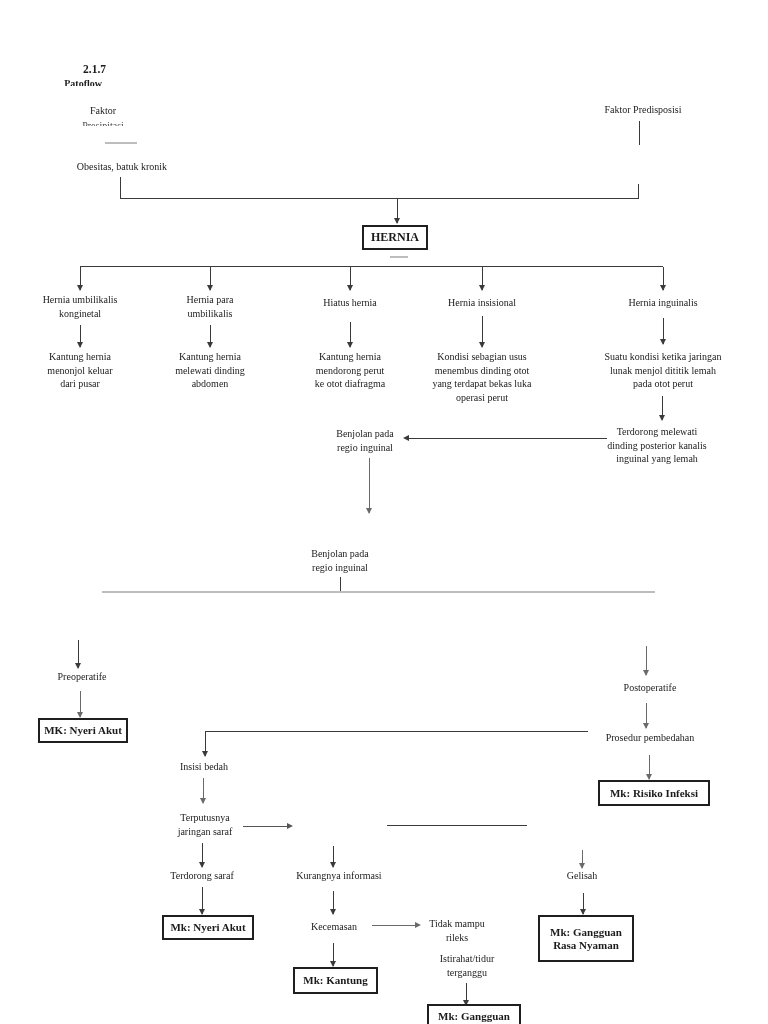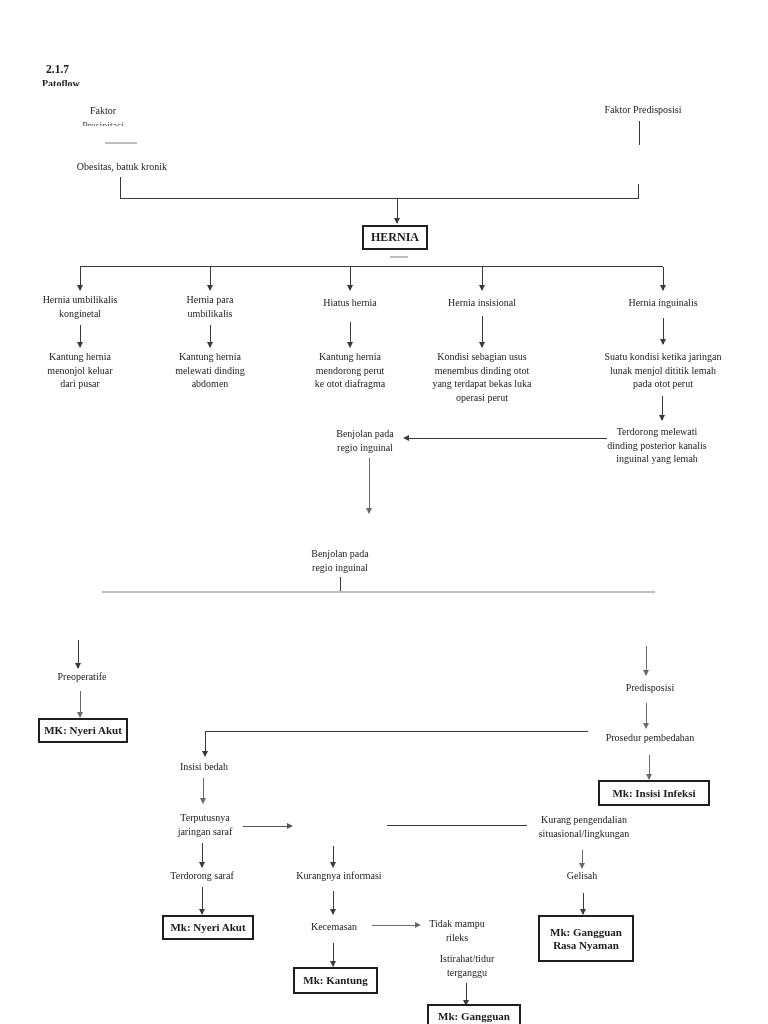--- a/index.html
+++ b/index.html
@@ -1,19 +1,19 @@
 <!DOCTYPE html>
 <html><head>
 <meta charset="utf-8">
 <style>
   html,body{margin:0;padding:0;background:#ffffff;}
   #canvas{position:relative;width:768px;height:1024px;background:#ffffff;overflow:hidden;
           font-family:"Liberation Serif",serif;color:#1b1b1b;}
   .t{position:absolute;font-size:10px;line-height:13.5px;text-align:center;white-space:pre-line;}
-  .left{text-align:left;font-family:Liberation Serif, serif;}
+  .left{text-align:right;font-family:Liberation Serif, serif;}
   .b{font-weight:bold;}
   .clip{overflow:hidden;}
   .bx{position:absolute;border:2px solid #1f1f1f;background:#fff;font-weight:bold;
       font-size:11px;line-height:13px;display:flex;align-items:center;justify-content:center;
       text-align:center;white-space:pre-line;box-sizing:border-box;}
   .hl{position:absolute;height:1px;background:#3a3a3a;}
   .vl{position:absolute;width:1px;background:#3a3a3a;}
   .ad{position:absolute;width:1px;--c:#3a3a3a;background:var(--c);}
   .ad::after{content:"";position:absolute;left:-3px;bottom:-1px;width:0;height:0;
              border:3.5px solid transparent;border-bottom:0;border-top:6px solid var(--c);}
@@ -100,37 +100,35 @@
 regio inguinal</div>
   <div class="vl" style="left:340px;top:577px;height:15px"></div>
   <div class="hl gray" style="left:102px;top:591px;width:553px;height:2px"></div>
 
   <div class="ad" style="left:78px;top:640px;height:28px"></div>
   <div class="t" style="left:32px;top:670px;width:100px">Preoperatife</div>
   <div class="ad" style="left:80px;top:691px;height:26px;--c:#6a6a6a"></div>
   <div class="bx" style="left:38px;top:718px;width:90px;height:25px">MK: Nyeri Akut</div>
 
   <div class="ad" style="left:646px;top:646px;height:29px;--c:#6a6a6a"></div>
-  <div class="t" style="left:600px;top:681px;width:100px">Predisposisi</div>
+  <div class="t" style="left:600px;top:681px;width:100px">Postoperatife</div>
   <div class="ad" style="left:646px;top:703px;height:25px;--c:#6a6a6a"></div>
   <div class="t" style="left:588px;top:731px;width:124px">Prosedur pembedahan</div>
   <div class="ad" style="left:649px;top:755px;height:24px;--c:#6a6a6a"></div>
-  <div class="bx" style="left:598px;top:780px;width:112px;height:26px">Mk: Insisi Infeksi</div>
+  <div class="bx" style="left:598px;top:780px;width:112px;height:26px">Mk: Risiko Infeksi</div>
 
   <div class="hl" style="left:205px;top:731px;width:383px"></div>
   <div class="ad" style="left:205px;top:731px;height:25px"></div>
   <div class="t" style="left:154px;top:760px;width:100px">Insisi bedah</div>
   <div class="ad" style="left:203px;top:778px;height:25px;--c:#6a6a6a"></div>
 
   <div class="t" style="left:155px;top:811px;width:100px">Terputusnya
 jaringan saraf</div>
   <div class="ar" style="left:243px;top:826px;width:45px;--c:#555"></div>
   <div class="hl" style="left:387px;top:825px;width:140px"></div>
-  <div class="t" style="left:514px;top:813px;width:140px">Kurang pengendalian
-situasional/lingkungan</div>
 
   <div class="ad" style="left:202px;top:843px;height:24px"></div>
   <div class="ad" style="left:333px;top:846px;height:21px"></div>
   <div class="ad" style="left:582px;top:850px;height:18px;--c:#6a6a6a"></div>
 
   <div class="t" style="left:142px;top:869px;width:120px">Terdorong saraf</div>
   <div class="t" style="left:279px;top:869px;width:120px">Kurangnya informasi</div>
   <div class="t" style="left:532px;top:869px;width:100px">Gelisah</div>
 
   <div class="ad" style="left:202px;top:887px;height:27px"></div>

